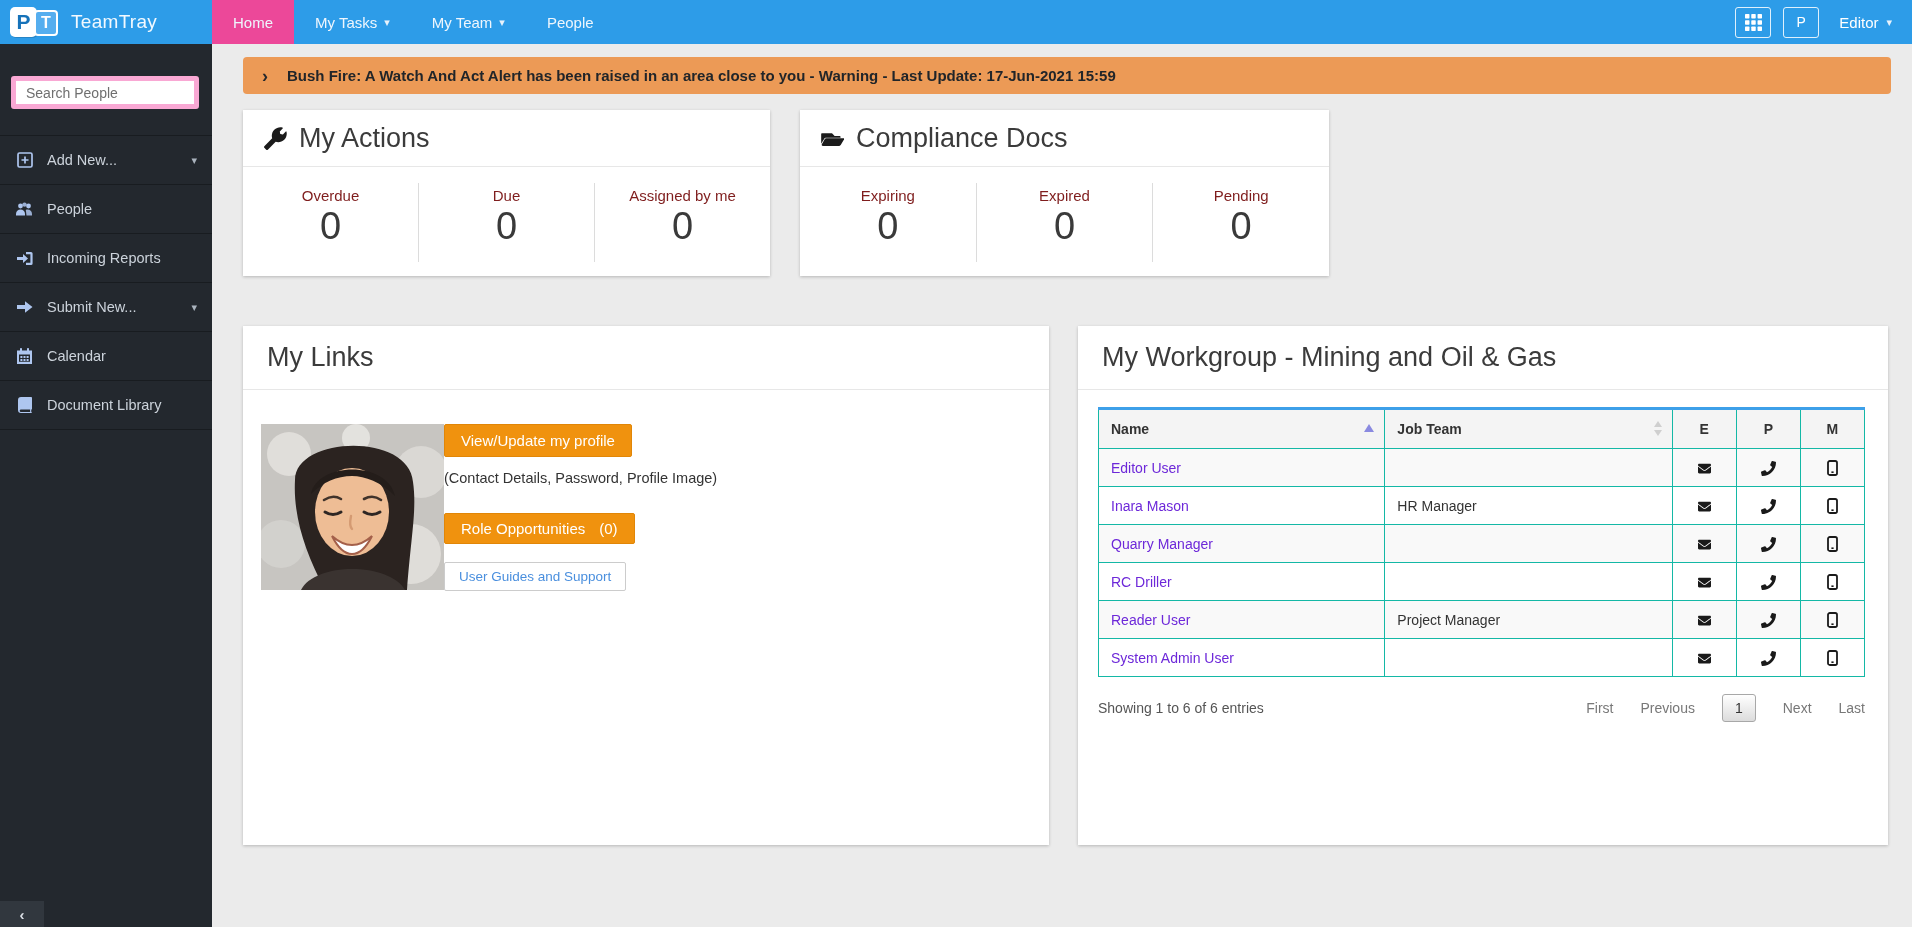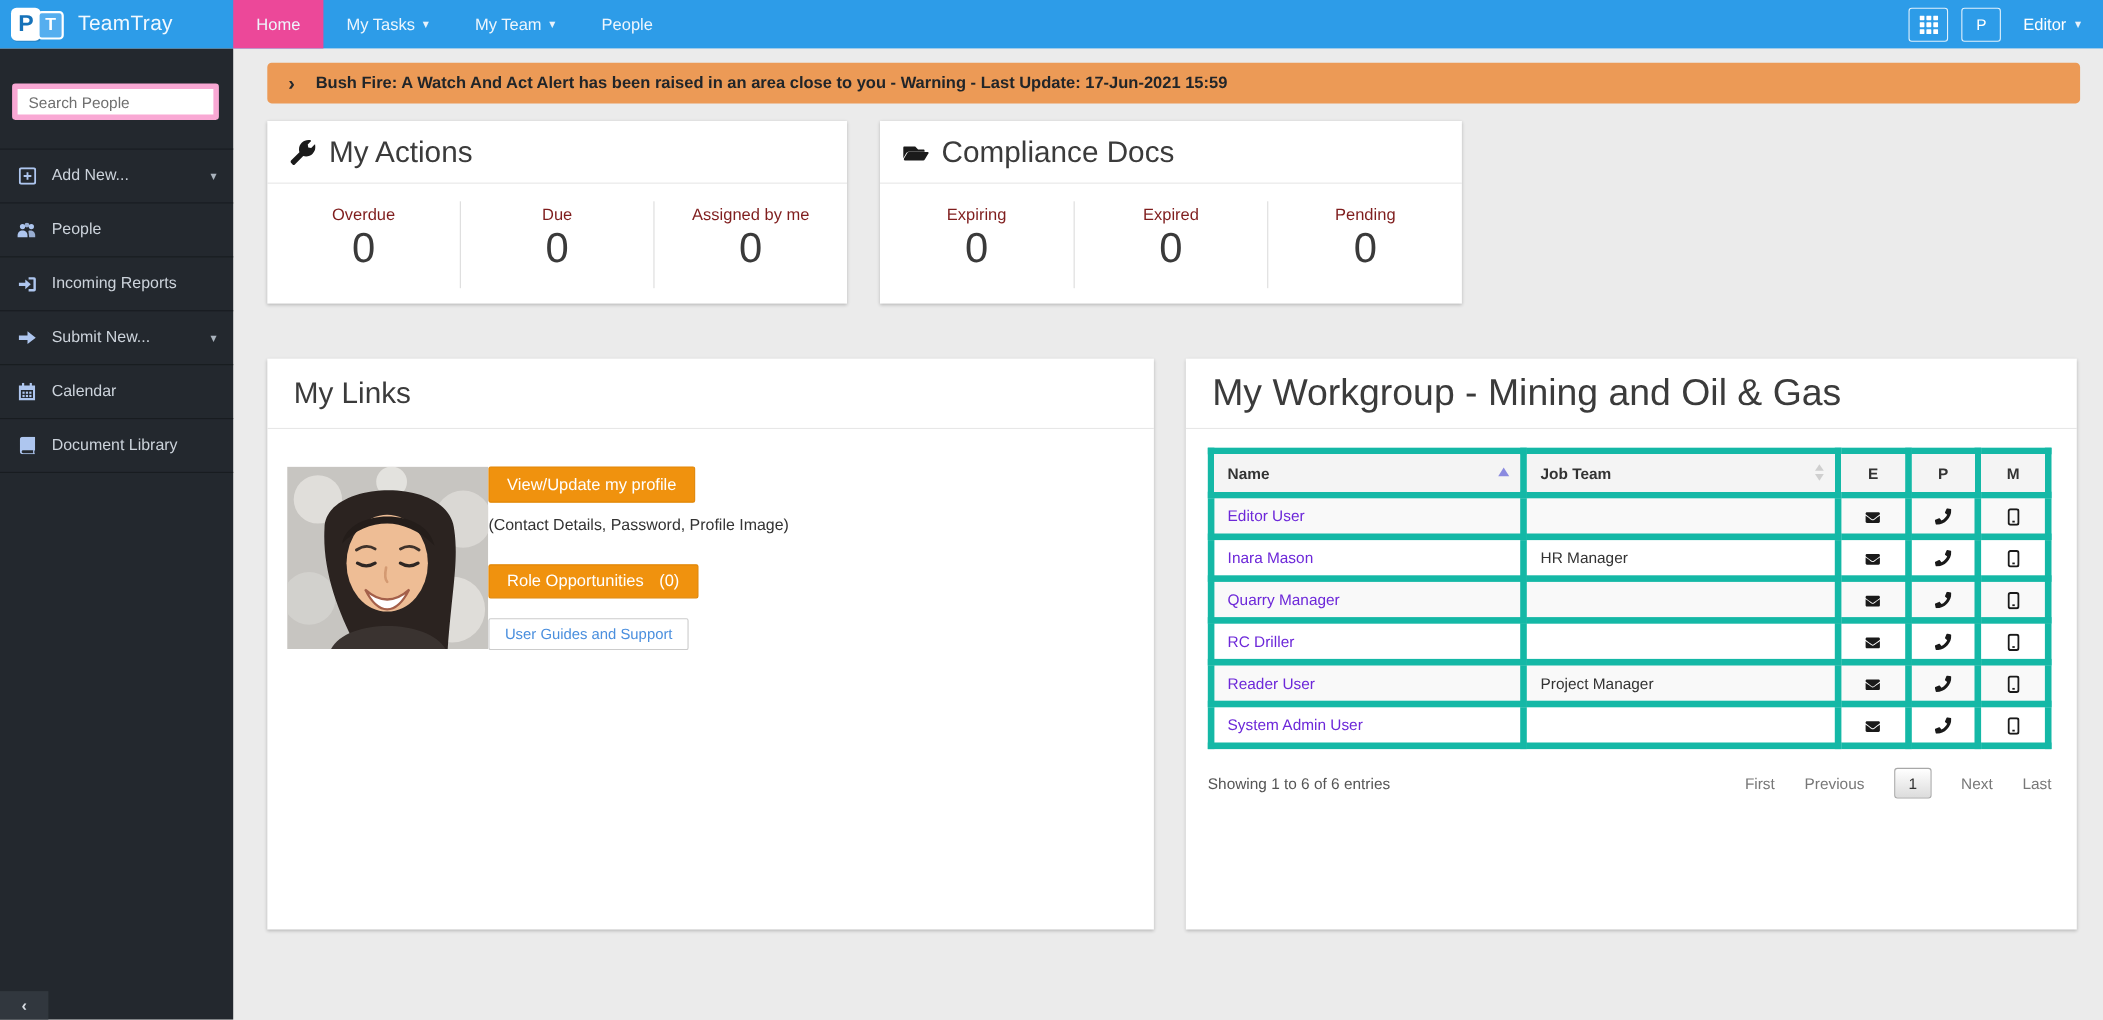--- a/index.html
+++ b/index.html
@@ -63,25 +63,25 @@
   .links-body { display:flex; padding:34px 0 0 18px; }
   .avatar { width:183px; height:166px; flex:0 0 auto; overflow:hidden; }
   .links-actions { display:flex; flex-direction:column; align-items:flex-start; }
   .btn-orange { background:#f0920e; color:#ffffff; border:1px solid #e18607; font-size:15px; font-family:"Liberation Sans", sans-serif; padding:7px 16px; border-radius:2px; cursor:pointer; }
   .profile-note { font-size:14.5px; color:#333333; margin:13px 0 27px; }
   .btn-role { display:flex; gap:14px; margin-bottom:18px; padding:6px 16px; }
   .btn-support { background:#ffffff; border:1px solid #cccccc; color:#4a8fde; font-size:13.5px; font-family:"Liberation Sans", sans-serif; padding:6px 14px; border-radius:2px; cursor:pointer; }
 
   .work-card { width:810px; height:519px; }
   .work-card .card-header { height:64px; padding:0 24px; border-bottom:1px solid #e7e7e7; }
-  .work-card .card-title { font-size:34px; }
+  .work-card .card-title { font-size:27px; }
   .work-body { padding:17px 23px 0 20px; }
 
   table.wg { width:100%; border-collapse:collapse; border-top:3px solid #3da0e9; }
-  table.wg th, table.wg td { border:6px solid #14b8a6; font-size:14px; }
+  table.wg th, table.wg td { border:1px solid #14b8a6; font-size:14px; }
   table.wg th { background:#f4f4f4; height:40px; text-align:left; padding:0 12px; color:#333333; font-weight:bold; position:relative; cursor:pointer; }
   table.wg th.c, table.wg td.c { text-align:center; padding:0; }
   table.wg td { height:38px; padding:0 12px; color:#333333; background:#ffffff; }
   table.wg tr.odd td { background:#f9f9f9; }
   .th-name { width:286px; }
   .th-job { width:287px; }
   .th-ic { width:64px; }
   .sort-asc { position:absolute; right:10px; top:50%; margin-top:-5px; width:0; height:0; border-left:5px solid transparent; border-right:5px solid transparent; border-bottom:8px solid #8a8ae0; }
   .sort-both { position:absolute; right:10px; top:50%; margin-top:-8px; }
   .sort-both i { display:block; width:0; height:0; border-left:4px solid transparent; border-right:4px solid transparent; }

